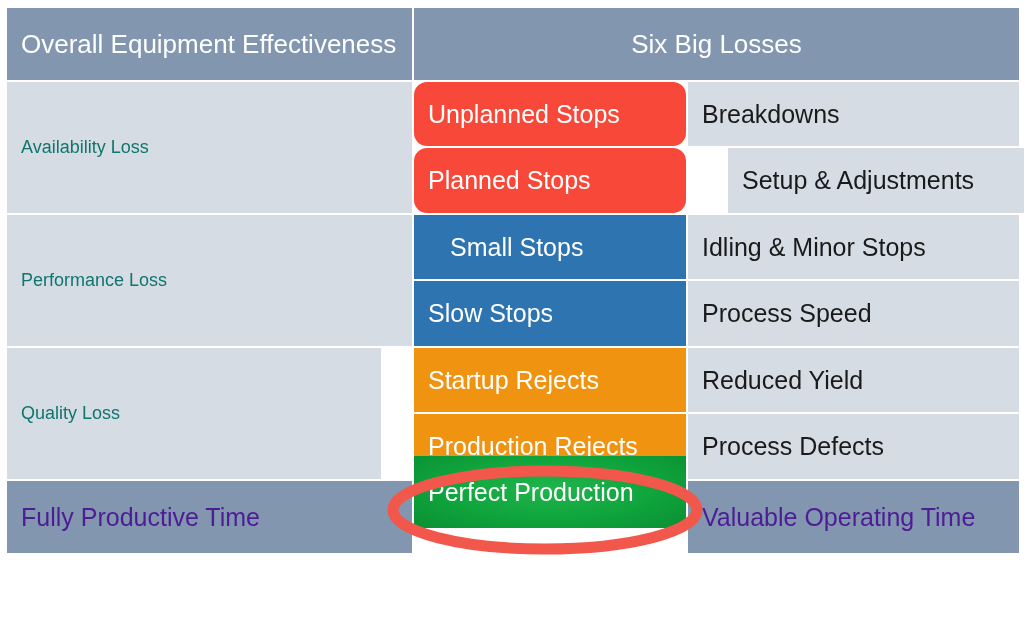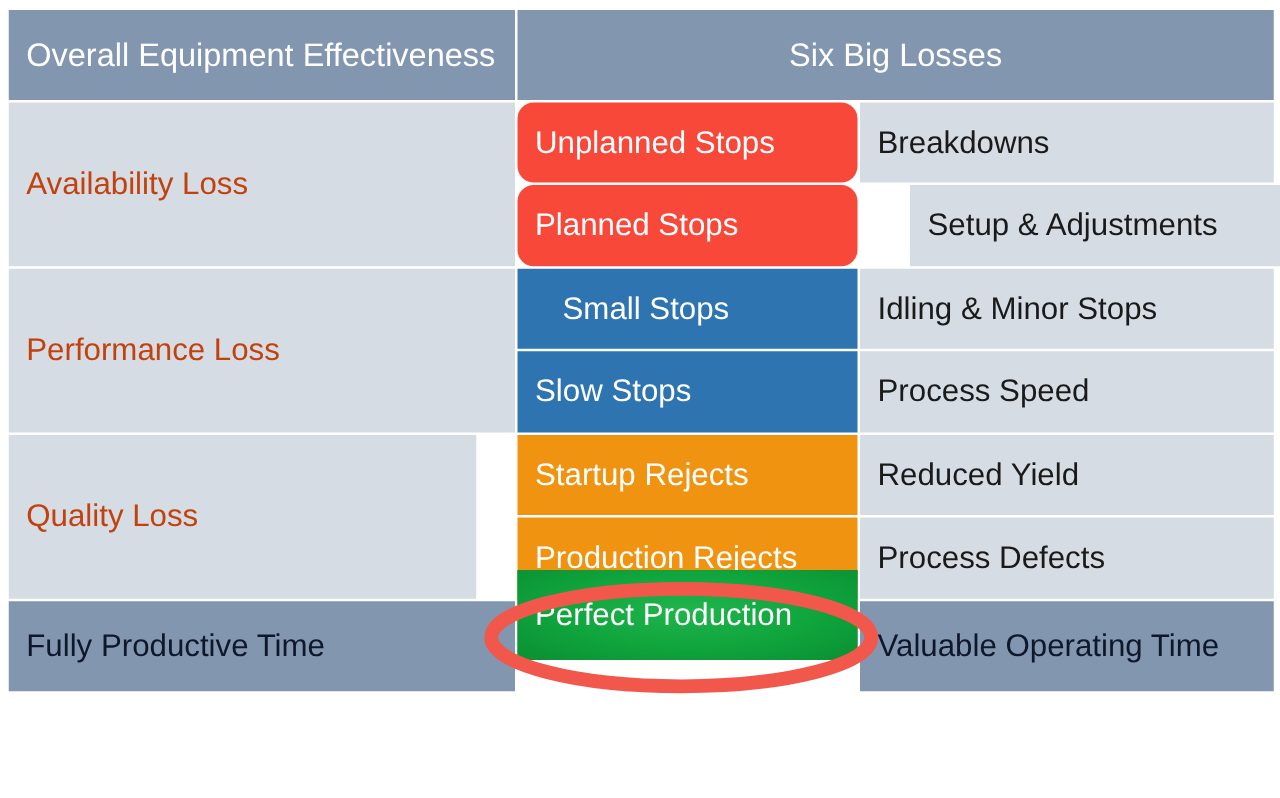--- a/index.html
+++ b/index.html
@@ -36,22 +36,22 @@
   .header-cell {
     background: #8296B0;
     color: #ffffff;
     font-size: 26px;
     font-weight: 400;
   }
   .header-center { justify-content: center; padding-left: 0; }
 
   .oee-cell {
     background: #D5DCE4;
-    color: #c2410c;
-    font-size: 25px;
+    color: #0f766e;
+    font-size: 18px;
   }
 
   .loss-cell {
     color: #ffffff;
     font-size: 25px;
   }
   .loss-red   { background: #F8483A; border-radius: 13px; }
   .loss-blue  { background: #2E74B0; }
   .loss-orange{ background: #EF9311; }
   .loss-green {
@@ -60,21 +60,21 @@
   }
 
   .detail-cell {
     background: #D5DCE4;
     color: #1a1a1a;
     font-size: 25px;
   }
 
   .bottom-cell {
     background: #8296B0;
-    color: #0f172a;
+    color: #4c1d95;
     font-size: 25px;
   }
 
   
   #highlight-ellipse {
     position: absolute;
     left: 386px;
     top: 464px;
     width: 318px;
     height: 92px;

